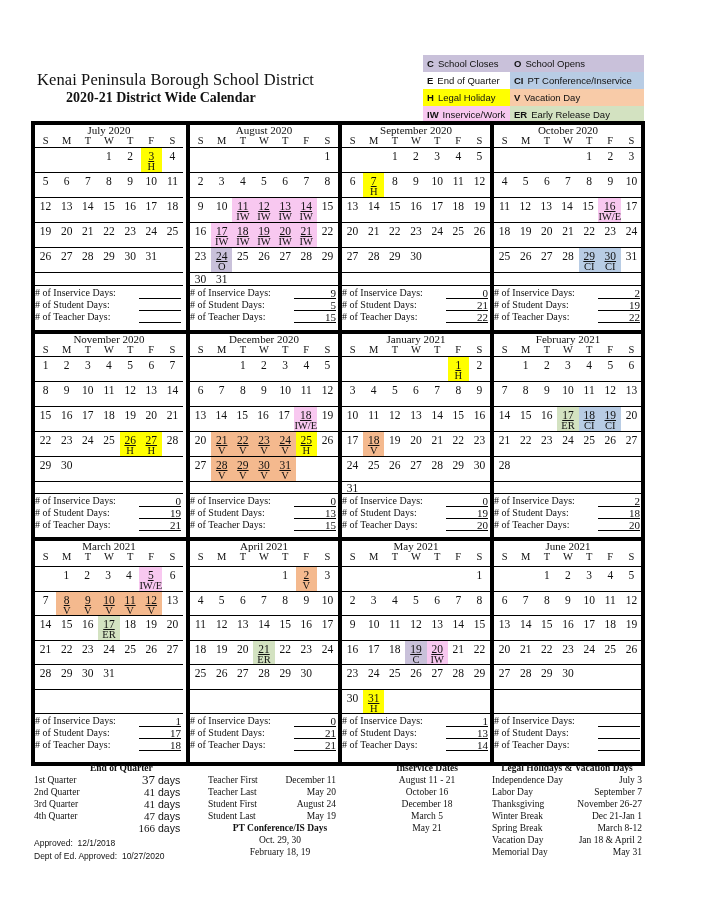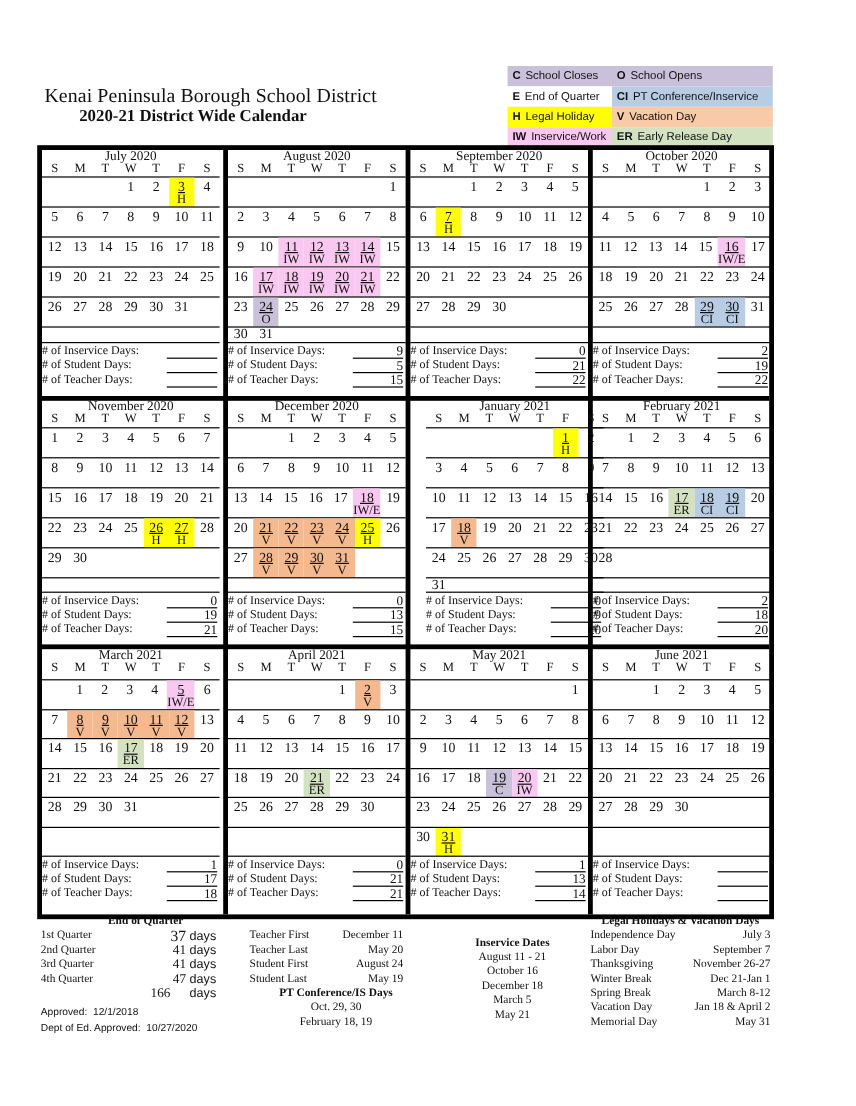--- a/index.html
+++ b/index.html
@@ -571,21 +571,21 @@
         <div class="stat-row">
           <span class="stat-label"># of Student Days:</span>
           <span class="stat-val">13</span>
         </div>
         <div class="stat-row">
           <span class="stat-label"># of Teacher Days:</span>
           <span class="stat-val">15</span>
         </div>
       </div>
     </div>
-    <div class="month" style="left: 307px; top: 209px; width: 148px; height: 203px; margin-left: 13px;">
+    <div class="month" style="left: 307px; top: 209px; width: 148px; height: 203px;">
       <div class="m-title">January 2021</div>
       <div class="m-dows">
         <span>S</span>
         <span>M</span>
         <span>T</span>
         <span>W</span>
         <span>T</span>
         <span>F</span>
         <span>S</span>
       </div>
@@ -1087,21 +1087,21 @@
       <div class="row2" style="height: 12px; align-items: flex-end;">
         <span>4th Quarter</span>
         <span style="display:flex;gap:3px;">
           <span style="font-size:11px">47</span>
           <span class="sans" style="width:26px;font-size:10.5px">days</span>
         </span>
       </div>
     </div>
   <div class="row2" style="height:12px;">
     <span></span>
-    <span style="display:flex;gap:16px;">
+    <span style="display:flex;gap:3px;">
         <span style="font-size:11px">166</span>
         <span class="sans" style="width:26px;font-size:10.5px">days</span>
       </span>
   </div>
 </div>
 
 <div class="foot sans" style="left:34px;top:837px;font-size:8.5px;">
   <span>Approved:</span>&nbsp; <span>12/1/2018</span>
 </div>
 <div class="foot sans" style="left:34px;top:850px;font-size:8.5px;">
@@ -1126,21 +1126,21 @@
       <span>May 19</span>
     </div>
   </div>
 
 <div class="foot" style="left:205px;top:822px;width:150px;text-align:center;">
   <div class="hd">PT Conference/IS Days</div>
   <div>Oct. 29, 30</div>
   <div>February 18, 19</div>
 </div>
 
-<div class="foot" style="left:372px;top:780px;width:110px;text-align:center;" id="inservice-dates">
+<div class="foot" style="left:372px;top:762px;width:110px;text-align:center;" id="inservice-dates">
   <div class="hd">Inservice Dates</div>
 <div>August 11 - 21</div>
     <div>October 16</div>
     <div>December 18</div>
     <div>March 5</div>
     <div>May 21</div>
   </div>
 
 <div class="foot" style="left:492px;top:762px;width:150px;" id="holidays">
   <div class="hd">Legal Holidays &amp; Vacation Days</div>

